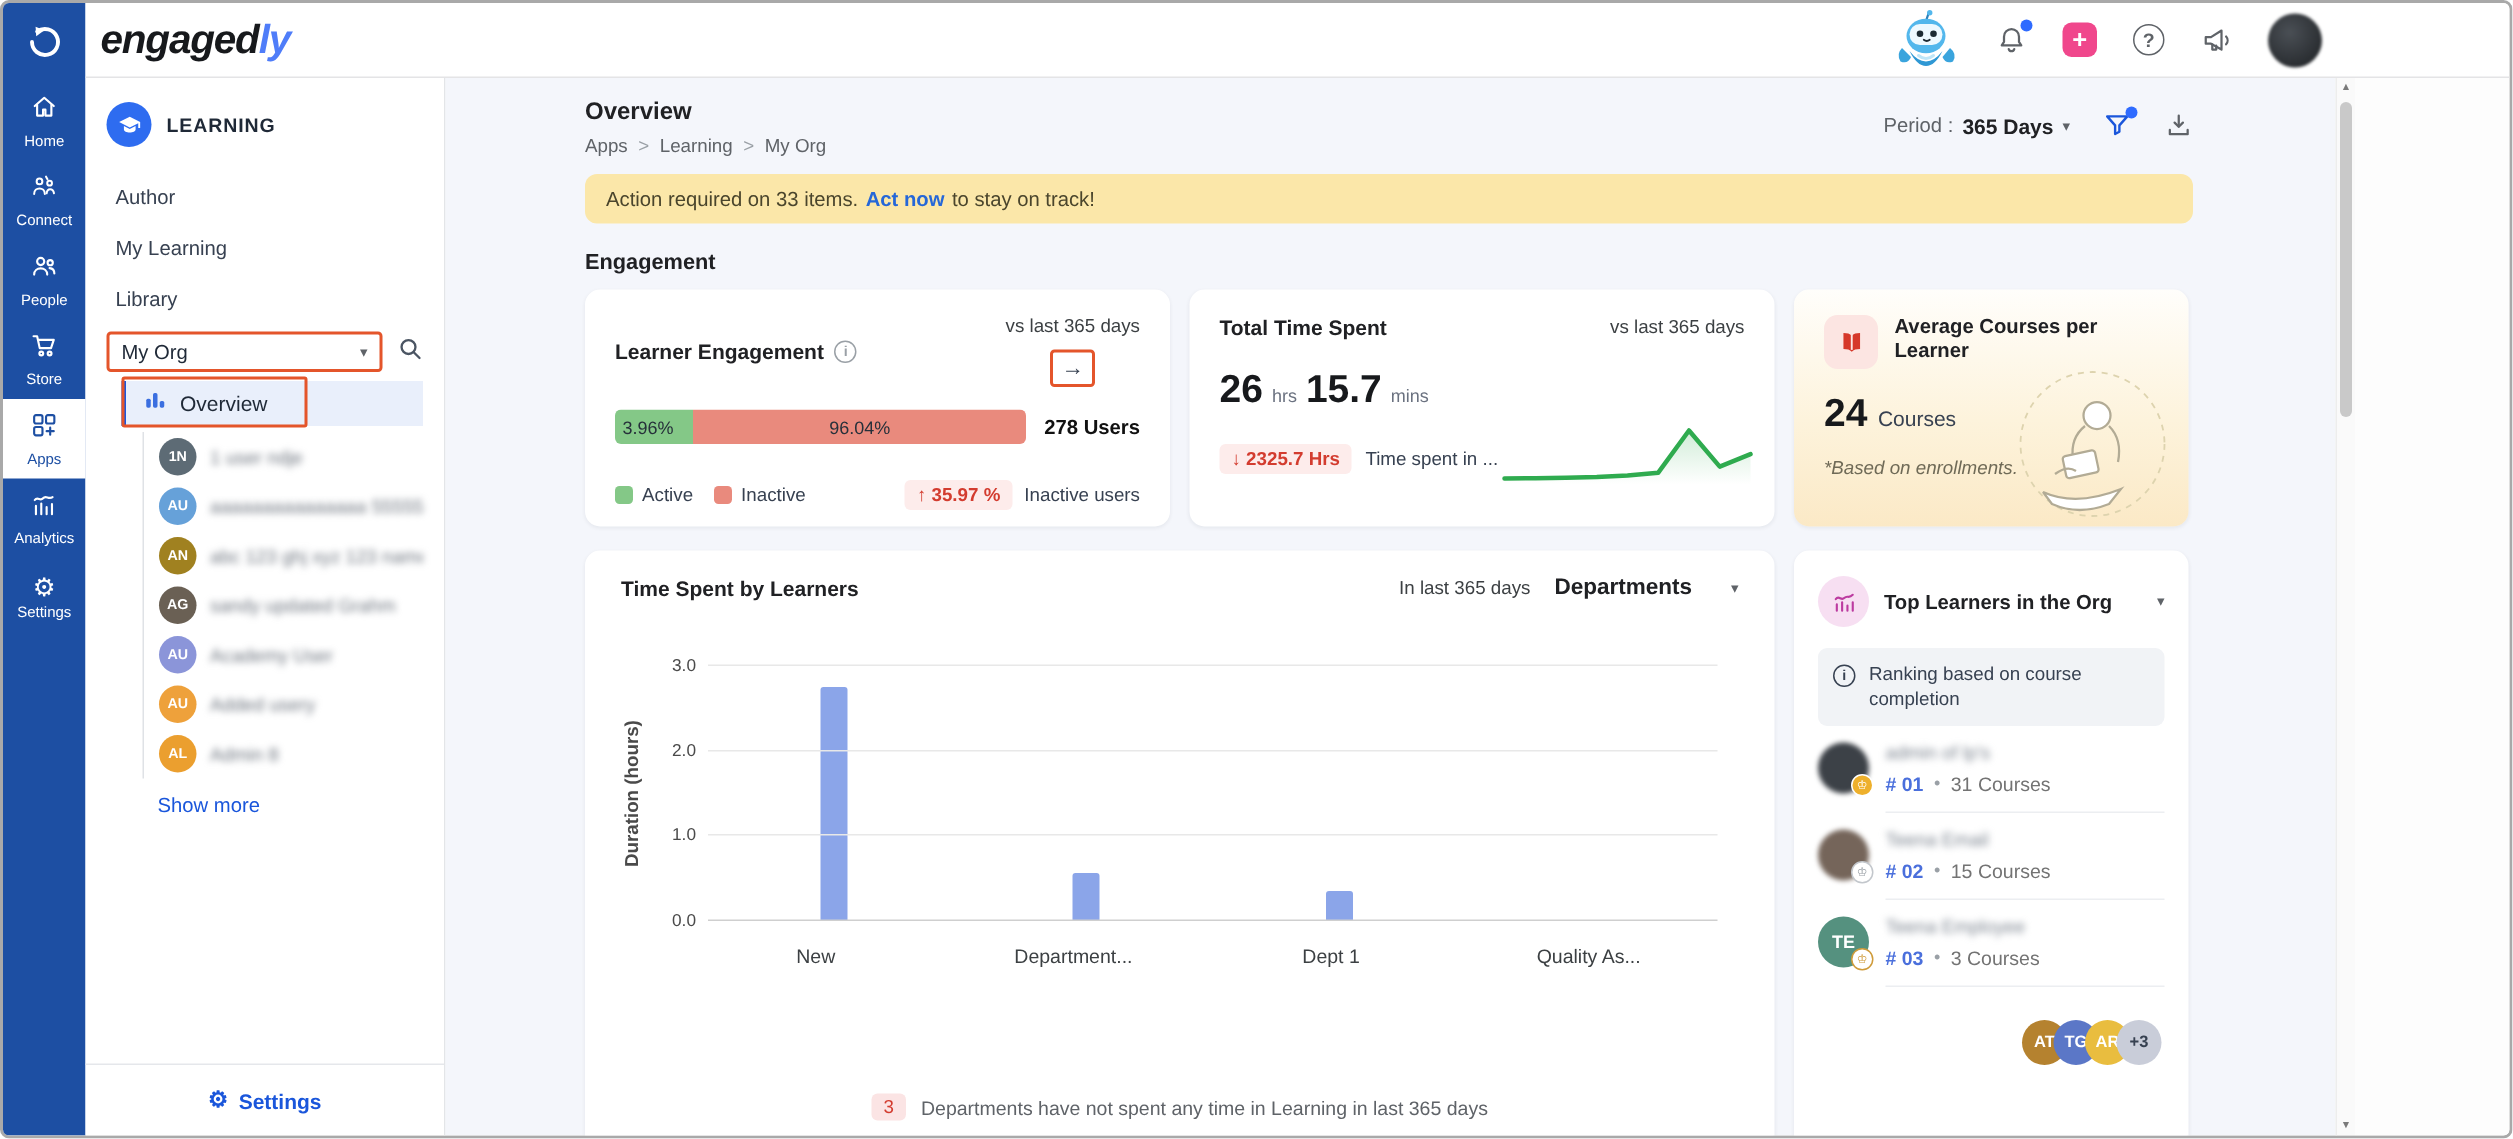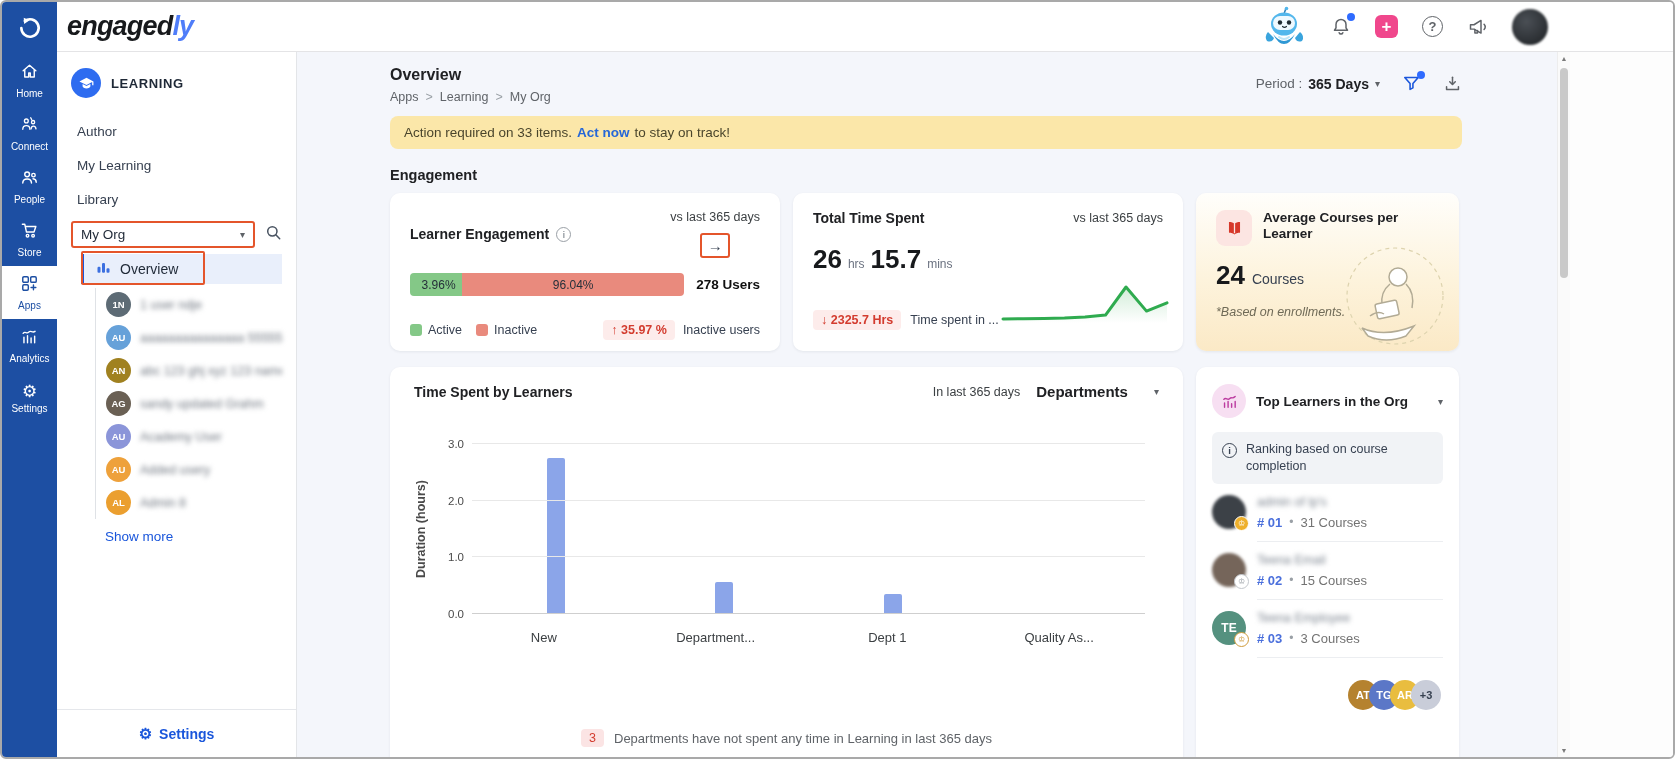--- a/index.html
+++ b/index.html
@@ -90,21 +90,21 @@
   .legend-item { display:flex; align-items:center; gap:6px; margin-right:14px; }
   .legend-swatch { width:12px; height:12px; border-radius:3px; }
   .delta-group { margin-left:auto; display:flex; align-items:center; gap:8px; }
   .pill { background:#fdeceb; border-radius:4px; padding:3px 8px; color:#d33c2f; font-weight:700; font-size:12.5px; white-space:nowrap; }
   .delta-label { font-size:12.5px; color:#374151; white-space:nowrap; }
 
   .card-time { width:390px; height:158px; }
   .time-nums { display:flex; align-items:baseline; gap:6px; margin-top:18px; }
   .big-num { font-size:26px; font-weight:700; color:#17191c; }
   .unit { font-size:12px; color:#6b7280; }
-  .time-delta { display:flex; align-items:center; gap:9px; margin-top:35px; }
+  .time-delta { display:flex; align-items:center; gap:9px; margin-top:21px; }
   .sparkline { position:absolute; right:14px; bottom:26px; }
 
   .card-avg { width:263px; height:158px; background:linear-gradient(180deg,#fffefb 0%,#fdf3dc 55%,#fbe9c6 100%); overflow:hidden; }
   .avg-head { display:flex; align-items:flex-start; gap:11px; }
   .avg-icon { width:36px; height:36px; border-radius:9px; background:#fce5e2; display:flex; align-items:center; justify-content:center; flex-shrink:0; }
   .avg-title { font-size:13.5px; font-weight:700; color:#202124; line-height:1.2; }
   .avg-val { display:flex; align-items:baseline; gap:7px; margin-top:14px; }
   .avg-foot { margin-top:14px; font-size:12.5px; font-style:italic; color:#6f6a57; }
   .avg-illu { position:absolute; right:4px; bottom:2px; }
 
@@ -392,21 +392,21 @@
                   <span>Learner Engagement</span>
                   <i class="info-i">i</i>
                 </span>
               <span class="compare">
                 <span>vs last 365 days</span>
                 <button class="arrow-btn">→</button>
               </span>
             </div>
             <div class="stack-row">
               <div class="stackbar">
-                <div class="seg green" id="seg-active" style="width: 19%; background: rgb(132, 200, 135); justify-content: center;">
+                <div class="seg green" id="seg-active" style="width: 19%; background: rgb(132, 200, 135);">
                     <span>3.96%</span>
                   </div>
                 <div class="seg red" id="seg-inactive" style="flex: 1 1 0%; background: rgb(233, 138, 125);">
                     <span>96.04%</span>
                   </div>
               </div>
               <span class="users-total">278 Users</span>
             </div>
             <div class="legend-row">
               <span class="legend-item">

